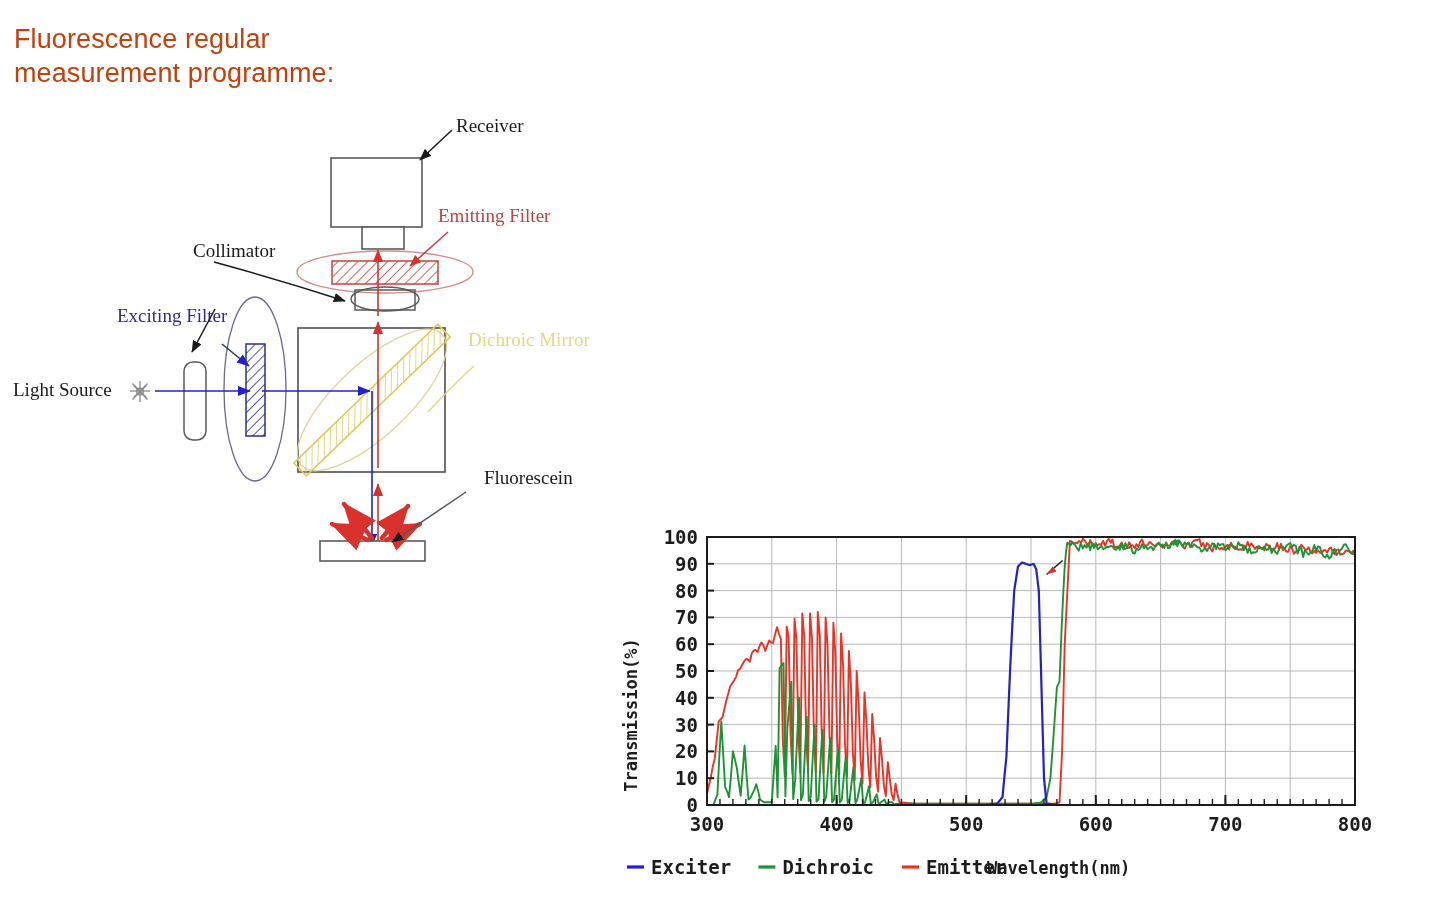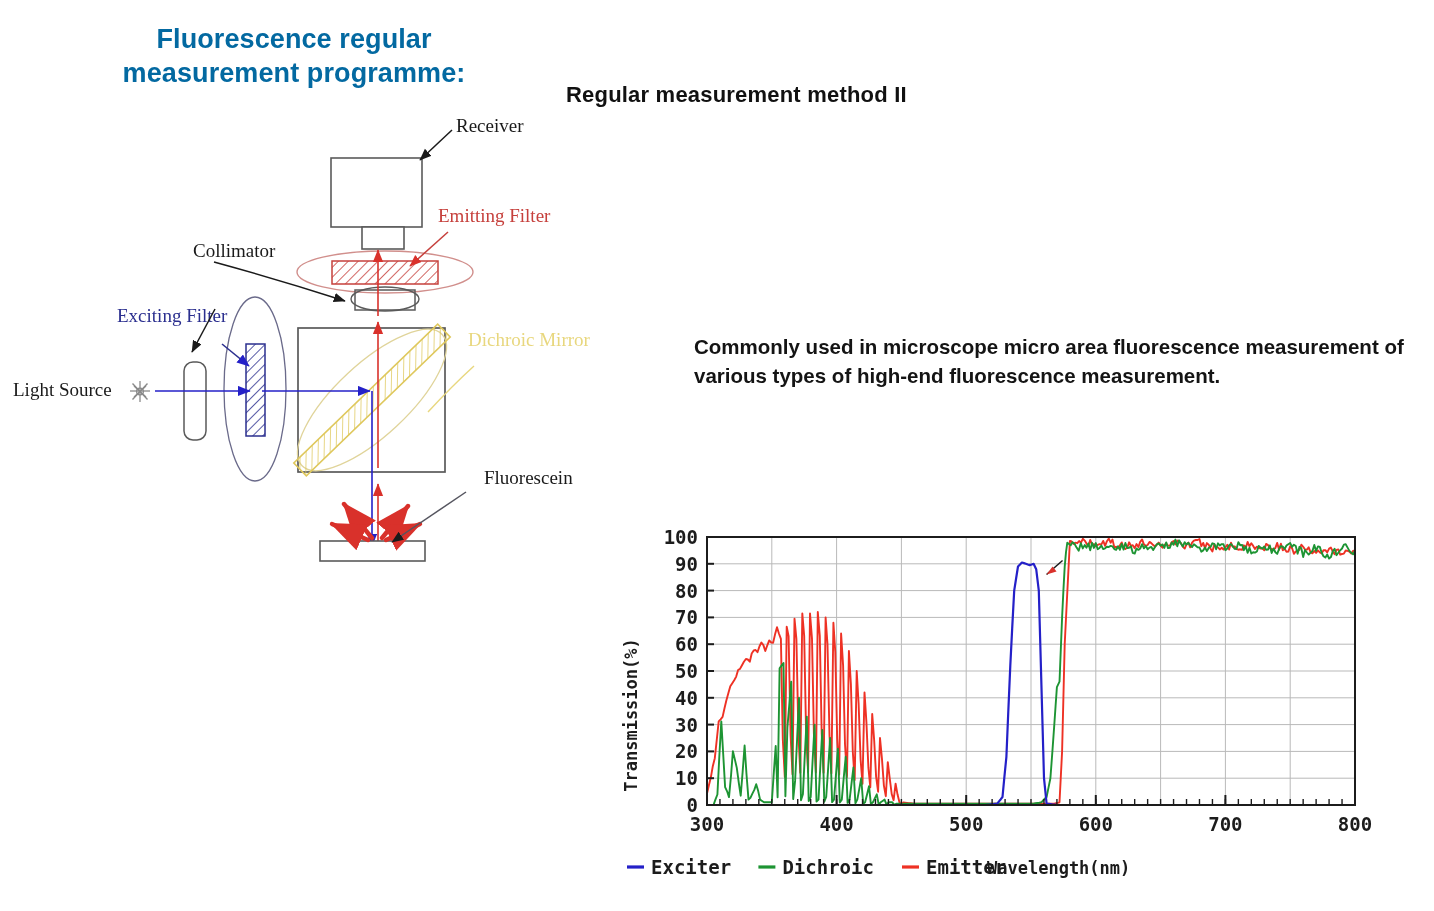--- a/index.html
+++ b/index.html
@@ -9,25 +9,24 @@
     font-family:"Liberation Sans", sans-serif;
     position:relative;
     overflow:hidden;
   }
   .slide { position:absolute; inset:0; }
 
   
   #title {
     position:absolute; left:14px; top:22px;
     width:560px;
-    font-size:27px; font-weight:bold;
-    color:#0369a1; line-height:1.26;
+    font-size:27px; font-weight:normal;
+    color:#c2410c; line-height:1.26;
     letter-spacing:.1px;
     white-space:pre-line;
-    text-align:center;
   }
   #subtitle {
     position:absolute; left:566px; top:82px;
     font-size:22px; font-weight:bold; color:#111111;
     letter-spacing:.2px;
   }
   #body-text {
     position:absolute; left:694px; top:332px;
     width:712px;
     font-size:20.5px; font-weight:bold; color:#141414;
@@ -59,22 +58,20 @@
     font-size:19px; font-weight:bold; fill:#1c1c1c;
   }
 </style>
 </head>
 <body>
 
 <div class="slide">
 
   <div id="title">Fluorescence regular
 measurement programme:</div>
-  <div id="subtitle">Regular measurement method II</div>
-  <div id="body-text">Commonly used in microscope micro area fluorescence measurement of various types of high-end fluorescence measurement.</div>
 
   <div id="diagram">
     <svg width="640" height="490" viewBox="0 0 640 490" xmlns="http://www.w3.org/2000/svg">
       <defs>
         <pattern id="hatchRed" width="7" height="7" patternTransform="rotate(45)" patternUnits="userSpaceOnUse">
           <line x1="0" y1="0" x2="0" y2="7" stroke="#c6403c" stroke-width="1.6"></line>
         </pattern>
         <pattern id="hatchBlue" width="7" height="7" patternTransform="rotate(45)" patternUnits="userSpaceOnUse">
           <line x1="0" y1="0" x2="0" y2="7" stroke="#2b2f8f" stroke-width="1.6"></line>
         </pattern>

